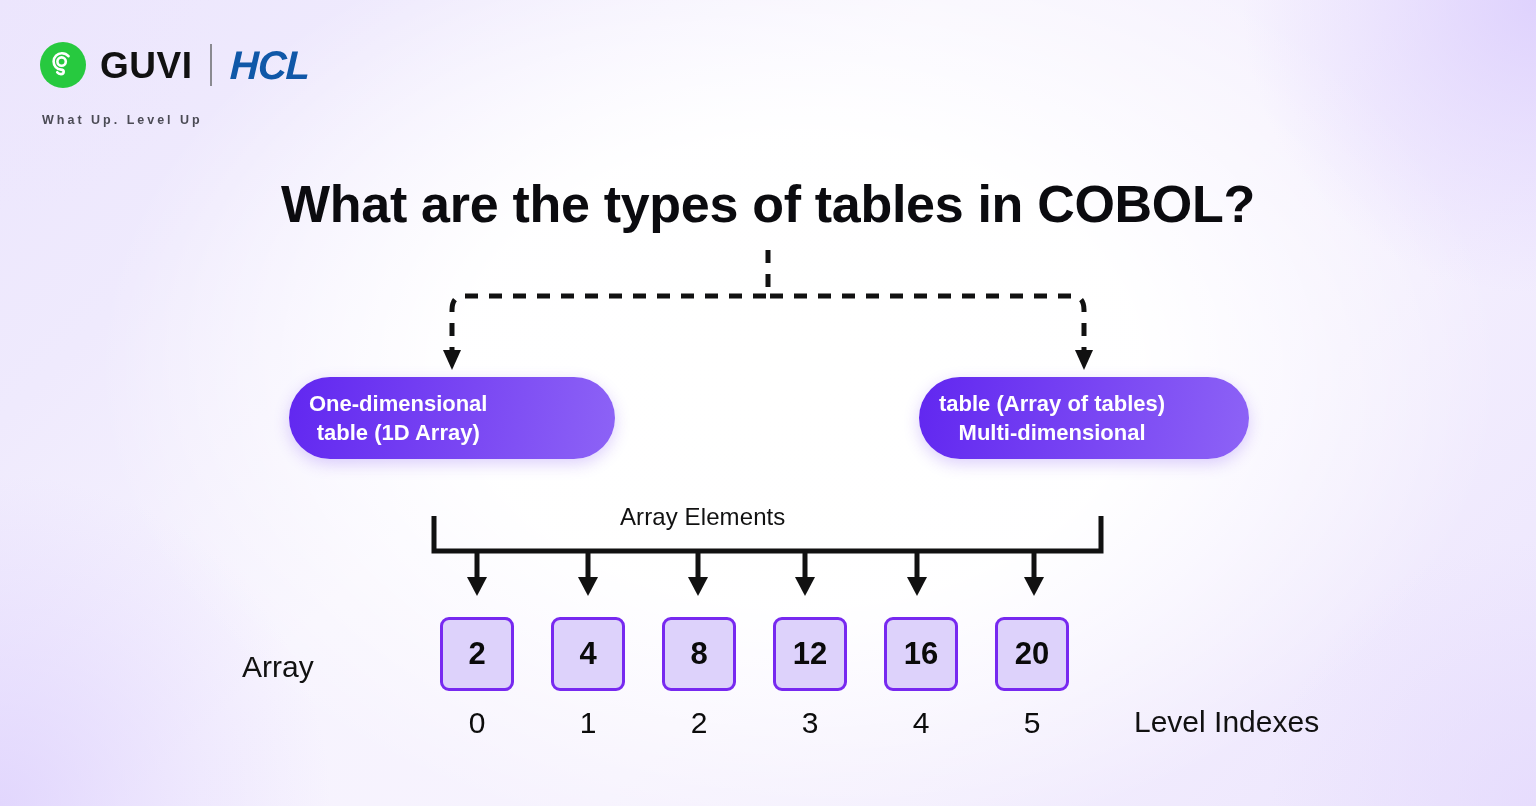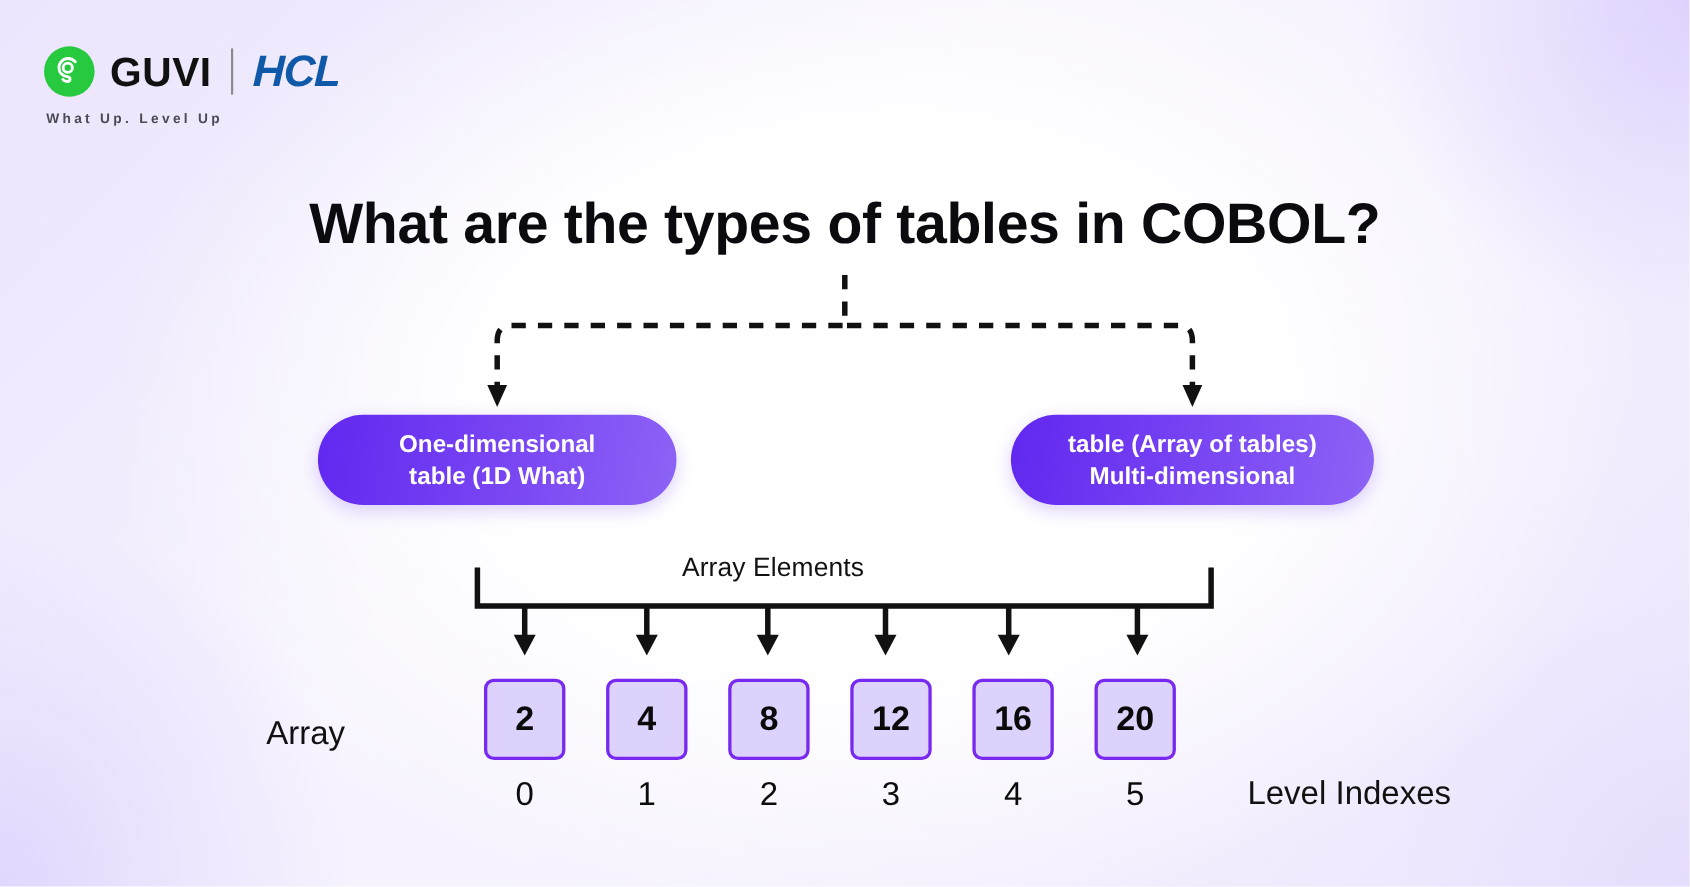--- a/index.html
+++ b/index.html
@@ -46,21 +46,21 @@
   }
   .layer { position: relative; z-index: 2; }
 
   
   .logo-wrap {
     position: absolute;
     left: 40px;
     top: 42px;
     display: flex;
     flex-direction: column;
-    gap: 4px;
+    gap: 16px;
   }
   .logo-row {
     display: flex;
     align-items: center;
     gap: 14px;
     height: 46px;
   }
   .guvi-mark {
     width: 46px;
     height: 46px;
@@ -129,21 +129,21 @@
     top: 248px;
     width: 740px;
     height: 130px;
   }
 
   
   .pill {
     position: absolute;
     display: flex;
     align-items: center;
-    justify-content: center;
+    justify-content: flex-start;
     text-align: center;
     border-radius: 999px;
     color: #ffffff;
     font-family: "Liberation Sans", sans-serif;
     font-weight: bold;
     font-size: 22px;
     line-height: 1.32;
     padding: 0 20px;
     box-sizing: border-box;
     background: linear-gradient(100deg, #6127f0 0%, #7a47f3 55%, #8d63f6 100%);
@@ -273,21 +273,21 @@
         <path d="M370 48 L672 48 Q684 48 684 62 L684 104"></path>
       </g>
 
       <path d="M52 122 L43 102 L61 102 Z" fill="#111111"></path>
       <path d="M684 122 L675 102 L693 102 Z" fill="#111111"></path>
     </svg>
 
     <div class="pill pill-1">
       <div>
         <span>One-dimensional</span>
-        <span>table (1D What)</span>
+        <span>table (1D Array)</span>
       </div>
     </div>
     <div class="pill pill-2">
       <div>
         <span>table (Array of tables)</span>
         <span>Multi-dimensional</span>
       </div>
     </div>
 
     <svg class="diagram" viewBox="0 0 1536 806">

